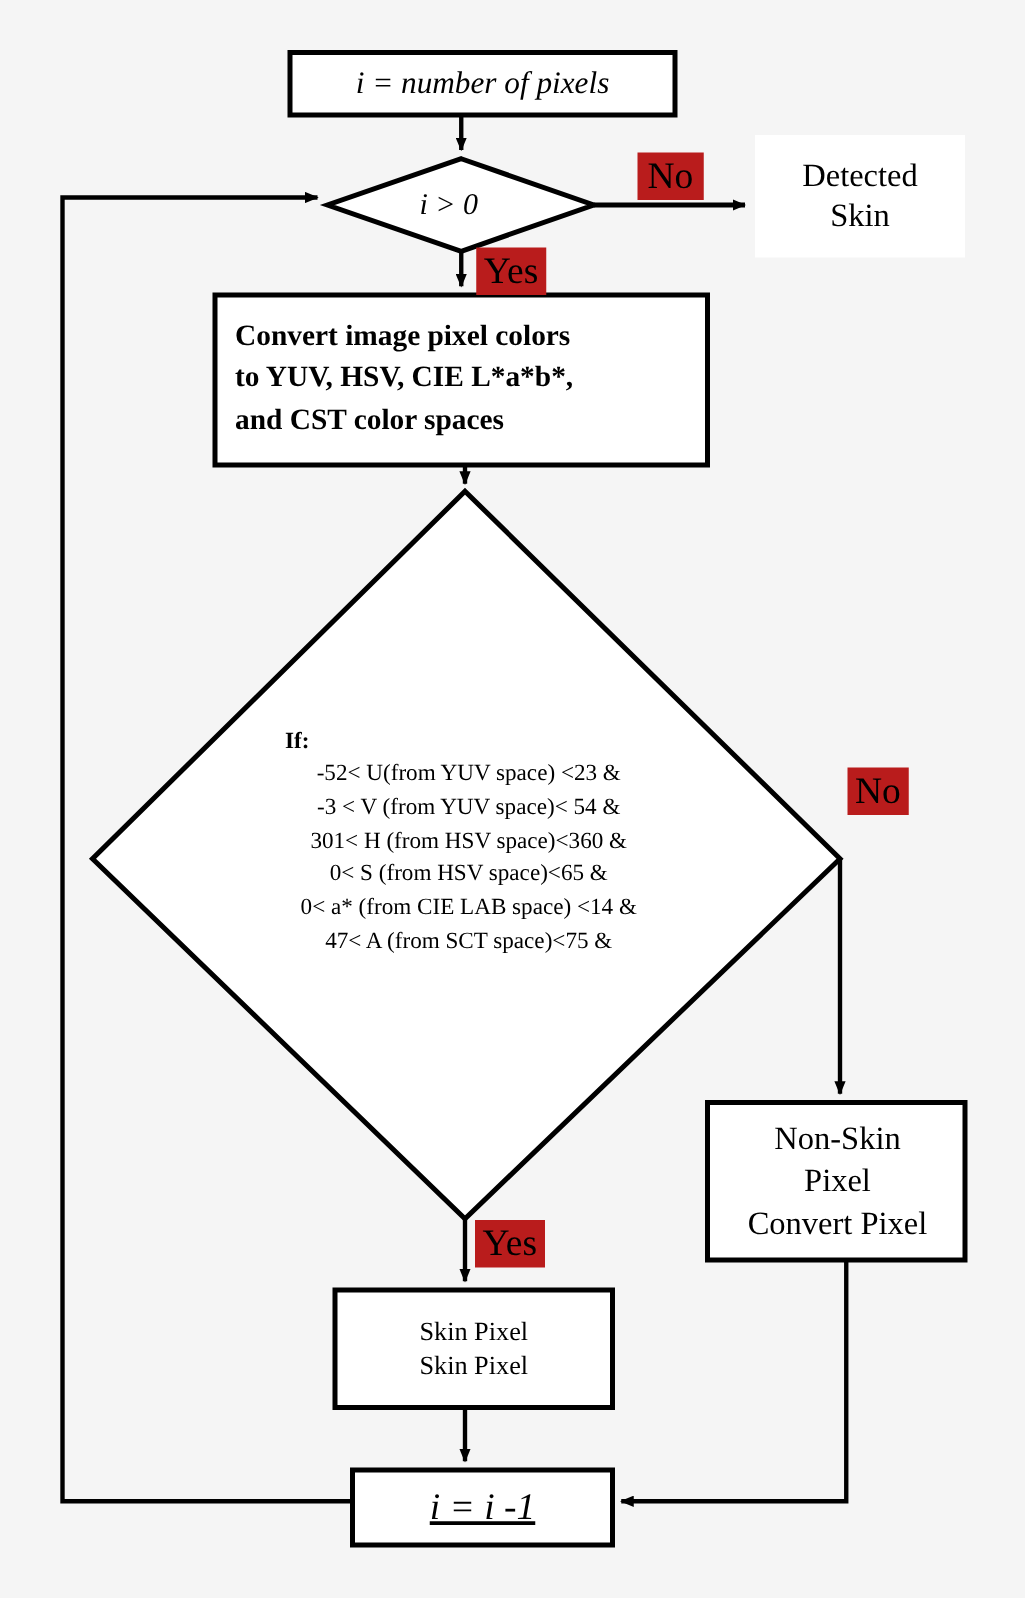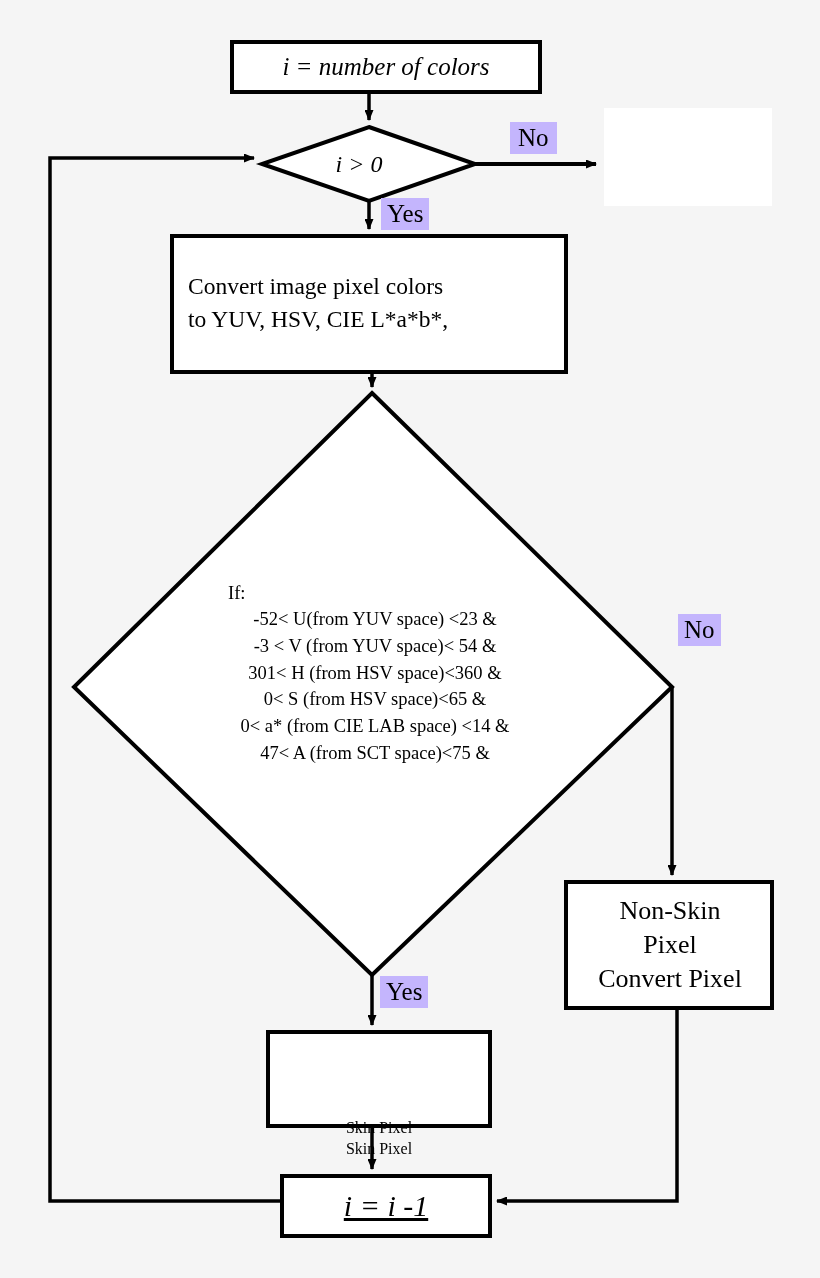--- a/index.html
+++ b/index.html
@@ -30,21 +30,21 @@
   }
   .node-text {
     position: absolute;
     display: flex;
     flex-direction: column;
     justify-content: center;
     box-sizing: border-box;
     pointer-events: none;
   }
   .ctr { align-items: center; text-align: center; }
-  .lft { align-items: flex-start; text-align: left; }
+  .lft { align-items: flex-start; text-align: left; font-weight: bold; }
   .italic { font-style: italic; }
   .ln { display: block; white-space: nowrap; }
 
   
   #start-box-text {
     left: 232px; top: 42px; width: 308px; height: 50px;
     font-size: 25px;
   }
   
   #cond-loop-text {
@@ -62,42 +62,43 @@
     font-size: 23.5px; line-height: 1.42;
   }
   
   #cond-color-text {
     left: 150px; top: 548px; width: 450px; height: 250px;
     font-size: 18.5px; line-height: 1.44;
   }
   #cond-color-text .if-line {
     align-self: flex-start;
     margin-left: 78px;
+    font-weight: bold;
   }
   
   #nonskin-box-text {
     left: 570px; top: 886px; width: 200px; height: 118px;
     font-size: 26px; line-height: 1.30;
   }
   
   #skin-box-text {
-    left: 272px; top: 1096px; width: 214px; height: 86px;
-    font-size: 16px; line-height: 1.30; align-items: center;
+    left: 272px; top: 1036px; width: 214px; height: 86px;
+    font-size: 21px; line-height: 1.30; align-items: center;
   }
   
   #decrement-box-text {
     left: 284px; top: 1180px; width: 204px; height: 52px;
     font-size: 30px;
     text-decoration: underline;
   }
   
   .edge-label {
     position: absolute;
-    font-size: 25px;
-    background: #c4b5fd;
+    font-size: 30px;
+    background: #b91c1c;
     pointer-events: none;
     white-space: nowrap;
   }
   #label-no-top   { left: 510px; top: 122px; padding: 2px 8px; }
   #label-yes-top  { left: 381px; top: 198px; padding: 2px 6px; }
   #label-no-right { left: 678px; top: 614px; padding: 2px 6px; }
   #label-yes-bot  { left: 380px; top: 976px; padding: 2px 6px; }
 </style>
 </head>
 <body>
@@ -140,31 +141,36 @@
     <path d="M 372,975 L 372,1025" stroke="#000" stroke-width="3.5" fill="none" marker-end="url(#arrowhead)"></path>
 
     <path d="M 372,1126 L 372,1169" stroke="#000" stroke-width="3.5" fill="none" marker-end="url(#arrowhead)"></path>
 
     <path d="M 677,1008 L 677,1201 L 497,1201" stroke="#000" stroke-width="3.5" fill="none" marker-end="url(#arrowhead)"></path>
 
     <path d="M 282,1201 L 50,1201 L 50,158 L 254,158" stroke="#000" stroke-width="3.5" fill="none" marker-end="url(#arrowhead)"></path>
   </svg>
 
   <div class="node-text ctr italic" id="start-box-text">
-    <span class="ln">i = number of colors</span>
+    <span class="ln">i = number of pixels</span>
   </div>
 
   <div class="node-text ctr italic" id="cond-loop-text">
     <span class="ln">i &gt; 0</span>
   </div>
 
+  <div class="node-text ctr" id="detected-skin-text">
+    <span class="ln">Detected</span>
+    <span class="ln">Skin</span>
+  </div>
 
   <div class="node-text lft" id="convert-box-text">
     <span class="ln">Convert image pixel colors</span>
     <span class="ln">to YUV, HSV, CIE L*a*b*,</span>
+    <span class="ln">and CST color spaces</span>
   </div>
 
   <div class="node-text ctr" id="cond-color-text">
     <span class="ln if-line">If:</span>
     <span class="ln">-52&lt; U(from YUV space) &lt;23 &amp;</span>
     <span class="ln">-3 &lt; V (from YUV space)&lt; 54 &amp;</span>
     <span class="ln">301&lt; H (from HSV space)&lt;360 &amp;</span>
     <span class="ln">0&lt; S (from HSV space)&lt;65 &amp;</span>
     <span class="ln">0&lt; a* (from CIE LAB space) &lt;14 &amp;</span>
     <span class="ln">47&lt; A (from SCT space)&lt;75 &amp;</span>

